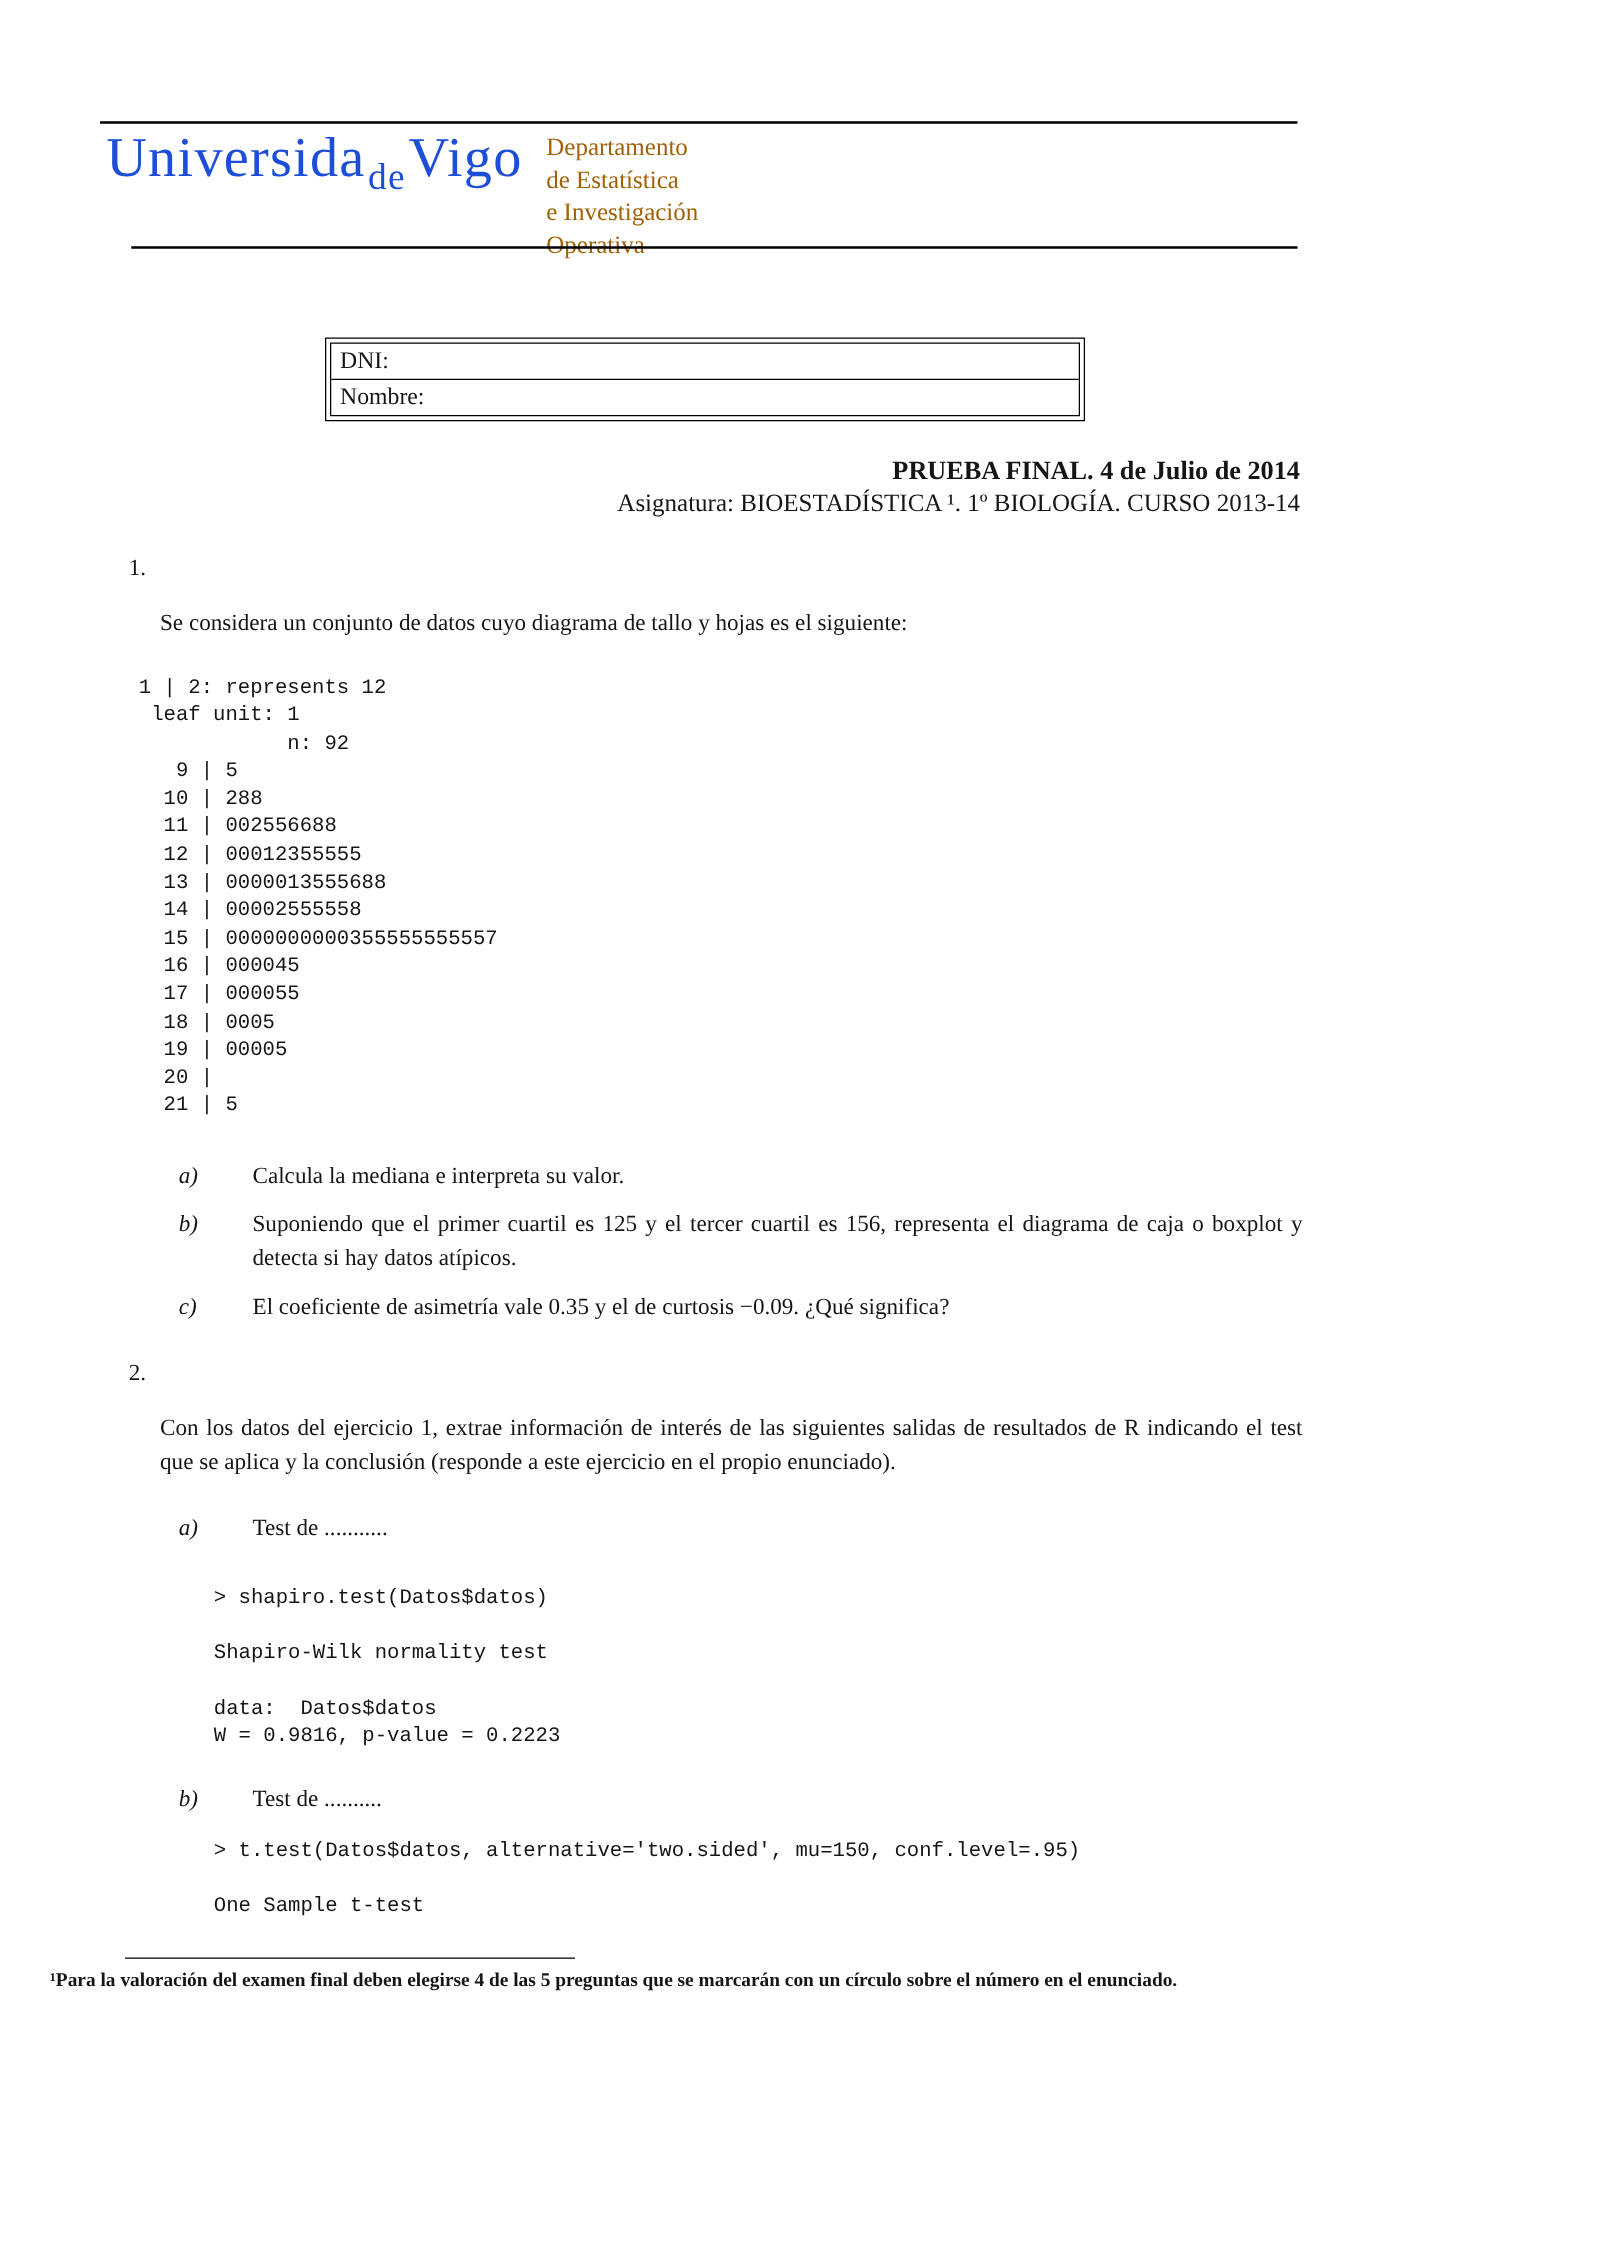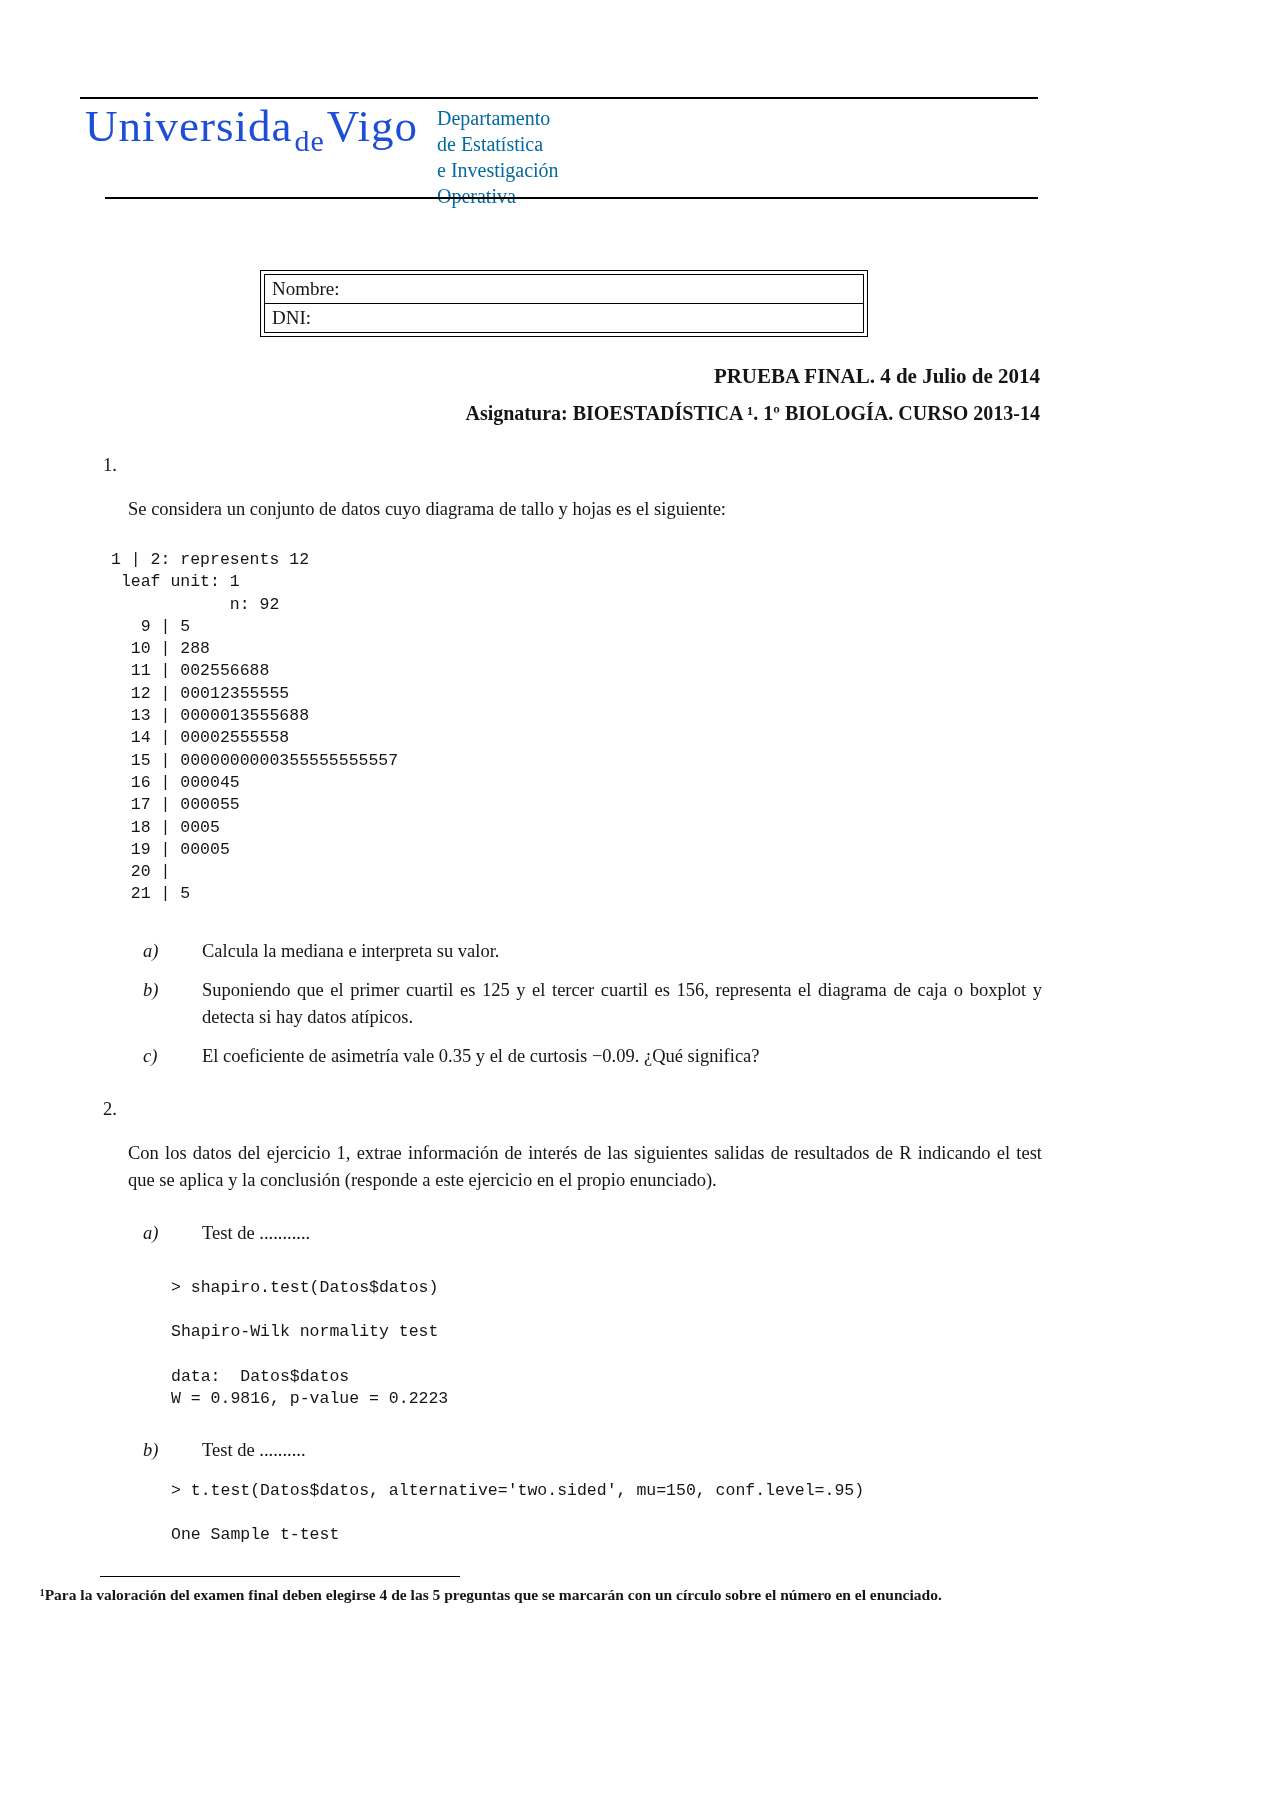--- a/index.html
+++ b/index.html
@@ -13,32 +13,32 @@
     color: #151515;
     overflow: hidden;
   }
 
   
   .header { position: relative; height: 200px; }
   .rule-top  { position: absolute; top: 97px;  left: 80px;  width: 958px; border-top: 2px solid #000; }
   .rule-bottom { position: absolute; top: 197px; left: 105px; width: 933px; border-top: 2px solid #000; }
   .logo { position: absolute; top: 100px; left: 85px; color: #1d4ed8; font-size: 45px; letter-spacing: 1px; white-space: nowrap; }
   .logo .logo-de { font-size: 30px; position: relative; top: 10px; margin: 0 2px; }
-  .dept { position: absolute; top: 105px; left: 437px; color: #0369a1; font-size: 20px; line-height: 26px; }
+  .dept { position: absolute; top: 105px; left: 437px; color: #a16207; font-size: 20px; line-height: 26px; }
 
   
   .name-box { margin: 70px 0 0 260px; width: 608px; border: 1px solid #000; padding: 3px; }
   .name-box-inner { border: 1px solid #000; }
   .name-row { font-size: 19px; line-height: 26px; padding: 1px 7px; }
   .name-row + .name-row { border-top: 1px solid #000; }
 
   
   .title-block { margin: 26px 240px 0 100px; text-align: right; }
   .title-main { font-weight: bold; font-size: 21px; line-height: 26px; }
-  .title-sub  { font-size: 20px; line-height: 25px; margin-top: 12px; font-weight: bold; }
+  .title-sub  { font-size: 20px; line-height: 25px; margin-top: 2px; }
 
   
   .question { display: flex; margin: 26px 238px 0 103px; font-size: 18.5px; line-height: 27px; }
   .q-num { width: 25px; flex-shrink: 0; }
   .q-text { flex: 1; text-align: justify; margin-top: 44px; }
 
   .mono-block {
     font-family: "Liberation Mono", "DejaVu Sans Mono", monospace;
     font-size: 16.5px;
     line-height: 22.3px;
@@ -71,22 +71,22 @@
       <div>Departamento</div>
       <div>de Estatística</div>
       <div>e Investigación</div>
       <div>Operativa</div>
     </div>
     <div class="rule-bottom"></div>
   </div>
 
   <div class="name-box">
     <div class="name-box-inner">
+      <div class="name-row"><span>DNI:</span></div>
       <div class="name-row"><span>Nombre:</span></div>
-      <div class="name-row"><span>DNI:</span></div>
     </div>
   </div>
 
   <div class="title-block">
     <div class="title-main">PRUEBA FINAL. 4 de Julio de 2014</div>
     <div class="title-sub">Asignatura: BIOESTADÍSTICA ¹. 1º BIOLOGÍA. CURSO 2013-14</div>
   </div>
 
   <div class="question">
     <span class="q-num">1.</span>

